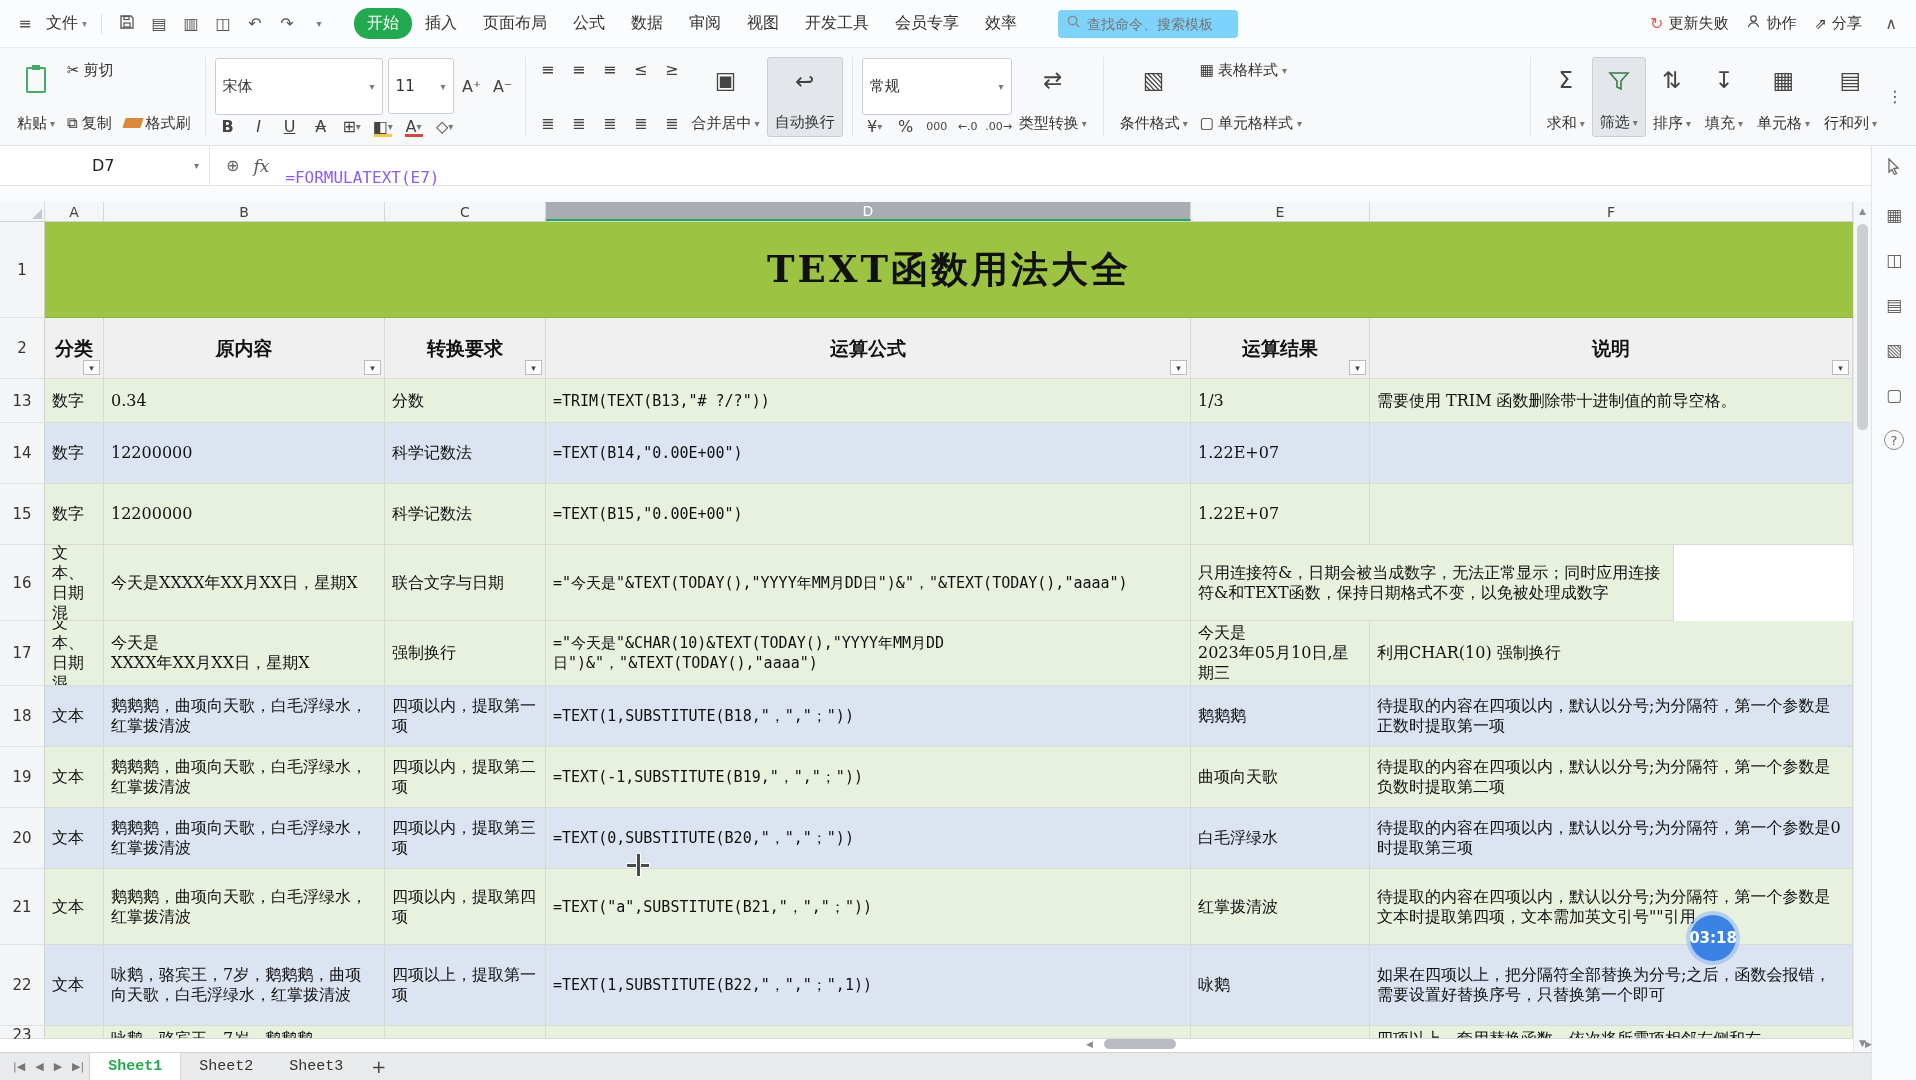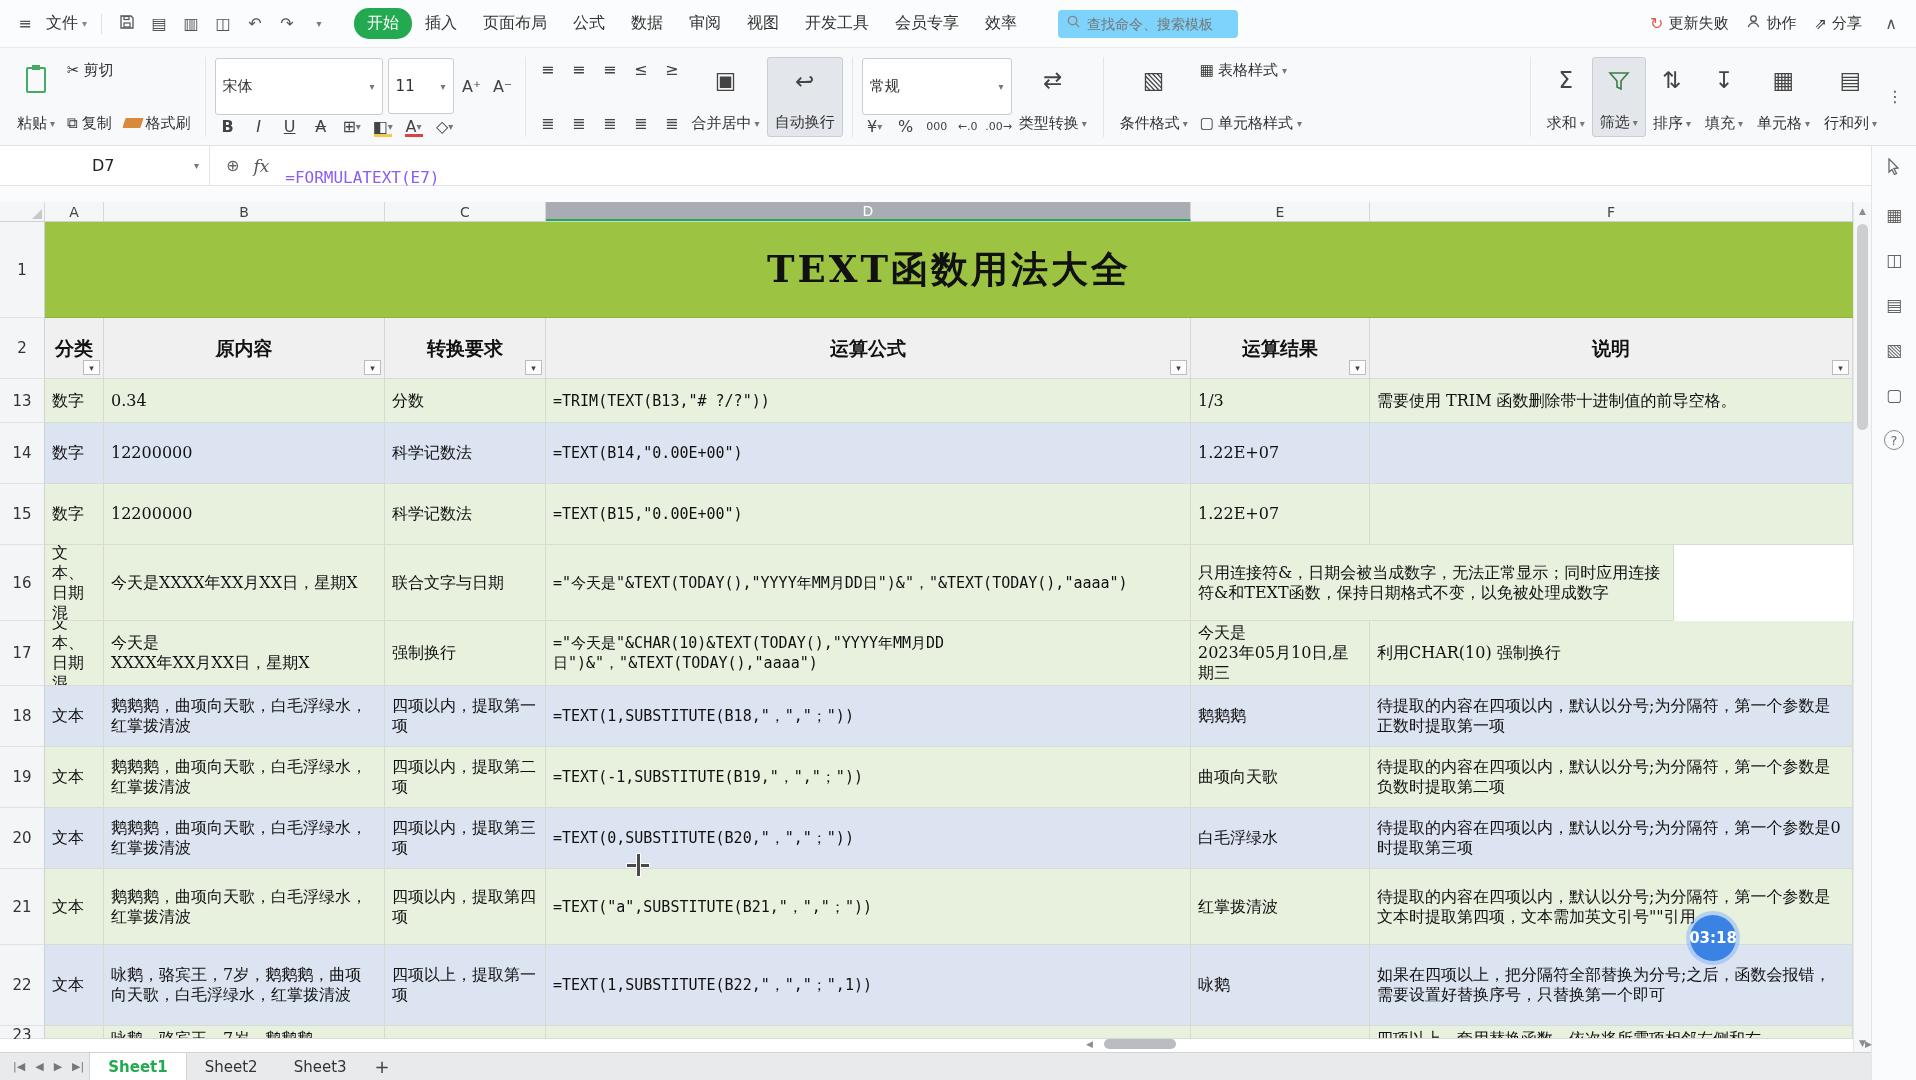--- a/index.html
+++ b/index.html
@@ -98,21 +98,21 @@
   .harr { font-size:9px; color:#8a8d91; }
   .harr.r { position:absolute; right:0; }
   .sidebar { position:absolute; right:0; top:146px; width:45px; height:934px; background:#fafbfc;
              border-left:1px solid #e4e5e7; display:flex; flex-direction:column; align-items:center;
              padding-top:12px; gap:25px; color:#666; font-size:17px; }
 
   
   .sheetbar { position:absolute; top:1052px; left:0; width:1871px; height:28px; background:#e9eaec;
               border-top:1px solid #d2d3d5; display:flex; align-items:center; padding:0 8px; font-size:15px; }
   .nav { color:#777; font-size:11px; margin:0 5px; }
-  .stab { padding:9px 18px; color:#333; height:100%; display:flex; align-items:center; }
+  .stab { padding:9px 18px; color:#333; height:100%; display:flex; align-items:center;font-family:Liberation Mono, monospace; }
   .stab.active { background:#fff; color:#23a94f; font-weight:bold; border-left:1px solid #d2d3d5;
                  border-right:1px solid #d2d3d5; }
   .addsheet { margin-left:10px; font-size:18px; color:#444; }
 
   
   .timer { position:absolute; left:1690px; top:915px; width:46px; height:46px; border-radius:50%;
            background:#3a82e4; color:#fff; font-size:15px; font-weight:bold; display:flex; align-items:center;
            justify-content:center; box-shadow:0 0 0 4px rgba(120,170,255,0.45); z-index:20; }
   .crosshair { position:absolute; left:627px; top:854px; width:22px; height:22px; z-index:15; }
   .crosshair::before { content:""; position:absolute; left:0; top:10px; width:22px; height:3px; background:#4a4a4a;

